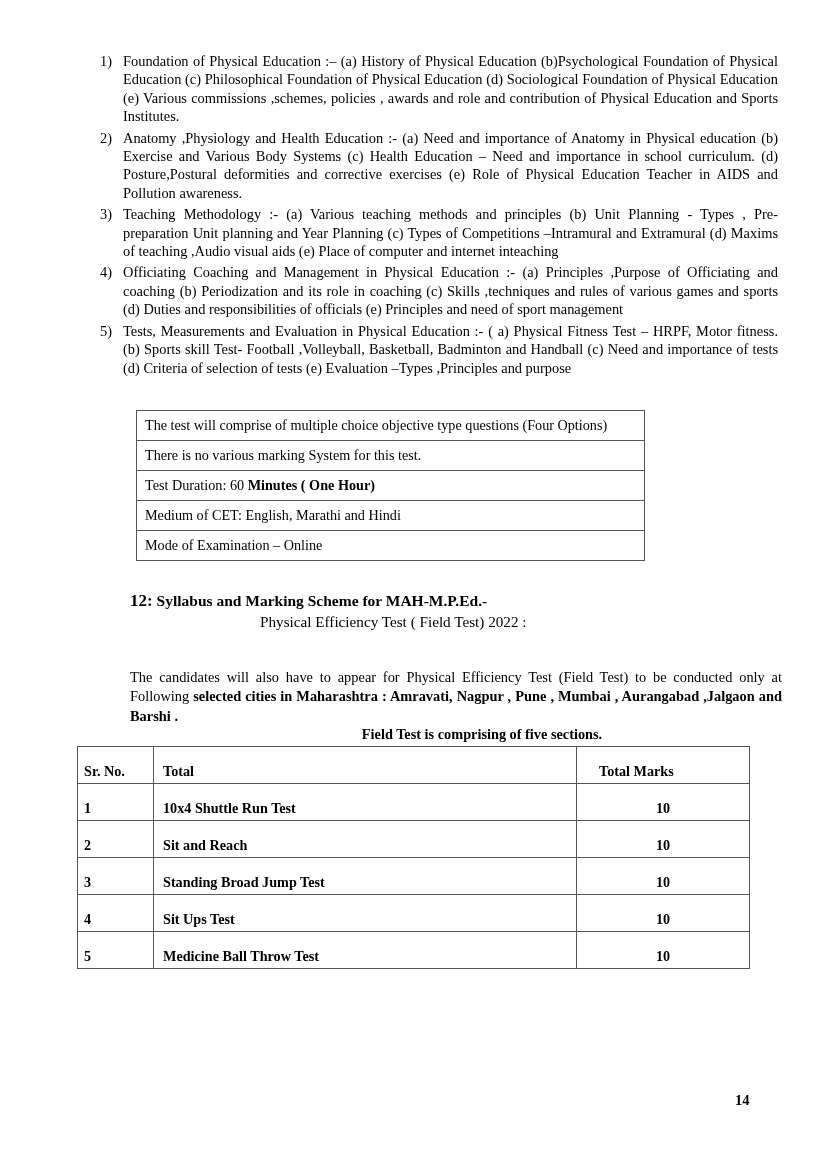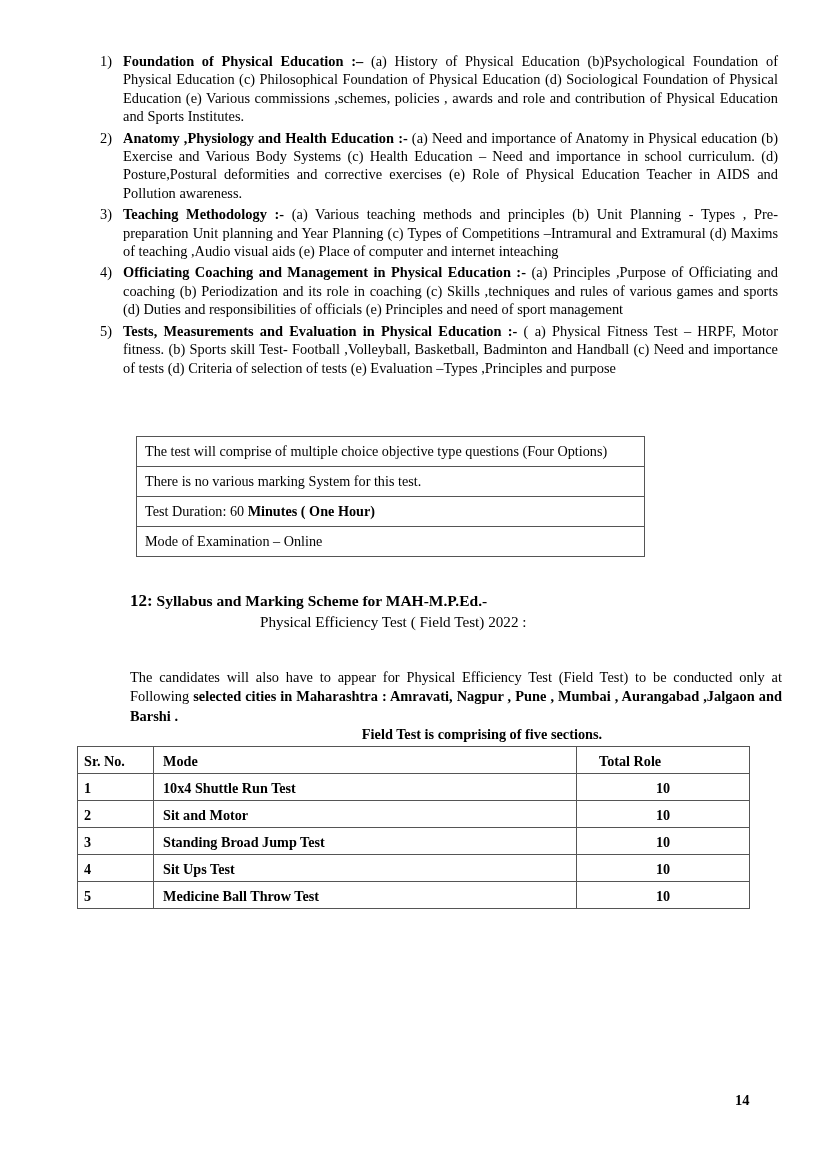--- a/index.html
+++ b/index.html
@@ -67,27 +67,27 @@
     text-justify: inter-word;
   }
   .syl-num {
     position: absolute;
     left: 22px; top: 0;
     width: 24px;
     font-size: 14.4px;
     text-align: left;
   }
   .syl-item .hdr {
-    font-weight: bold;
+    font-weight: normal;
   }
 
   
   table.exam-table {
     position: absolute;
-    left: 136px; top: 436px;
+    left: 136px; top: 410px;
     width: 509px;
     border-collapse: collapse;
     font-size: 14.2px;
   }
   table.exam-table td {
     border: 1px solid #555;
     padding: 5px 8px 6px 8px;
     height: 29px;
     vertical-align: middle;
     line-height: 18px;
@@ -137,21 +137,21 @@
     left: 77px; top: 746px;
     width: 673px;
     border-collapse: collapse;
     font-size: 14.2px;
     font-weight: bold;
   }
   table.marks-table th,
   table.marks-table td {
     border: 1px solid #555;
     height: 22px;
-    padding: 6px 6px 3px 6px;
+    padding: 16px 6px 3px 6px;
     vertical-align: middle;
     font-weight: bold;
   }
   table.marks-table th { text-align: left; }
   .col-sr  { width: 76px; text-align: left; }
   .col-area{ text-align: left; padding-left: 9px !important; }
   .col-marks { width: 173px; text-align: center; }
   table.marks-table td.col-marks { text-align: center; }
   table.marks-table th.col-marks { text-align: left; padding-left: 22px !important; }
 
@@ -208,53 +208,56 @@
     <tr>
       <td><span>The test will comprise of multiple choice objective type questions (Four  Options)</span><b></b></td>
     </tr>
     <tr>
       <td><span>There is no various marking System for this test.</span><b></b></td>
     </tr>
     <tr>
       <td><span>Test Duration: 60 </span><b>Minutes ( One Hour)</b></td>
     </tr>
     <tr>
+      <td><span>Medium of CET: English, Marathi and Hindi</span><b></b></td>
+    </tr>
+    <tr>
       <td><span>Mode of Examination – Online</span><b></b></td>
     </tr>
   </tbody>
 </table>
 
 <div id="sec12">
   <div class="sec12-line1">
     <span class="bignum">12:</span><span> Syllabus and Marking Scheme for MAH-M.P.Ed.-</span>
   </div>
   <div class="sec12-line2">Physical Efficiency  Test  ( Field Test) 2022 :</div>
 </div>
 
 <div id="sec12-para"><span>The  candidates  will  also  have  to  appear  for  Physical  Efficiency  Test  (Field  Test)  to  be  conducted only at Following  </span><b>selected cities in Maharashtra : Amravati, Nagpur , Pune , Mumbai , Aurangabad ,Jalgaon and Barshi .</b></div>
 
 <div id="field-test-line">Field  Test is  comprising of  five  sections.</div>
 
 <table class="marks-table">
   <thead>
     <tr>
       <th class="col-sr">Sr. No.</th>
-      <th class="col-area">Mode</th>
-      <th class="col-marks">Total  Role</th>
+      <th class="col-area">Total</th>
+      <th class="col-marks">Total  Marks</th>
     </tr>
   </thead>
   <tbody>
     <tr>
       <td class="col-sr">1</td>
       <td class="col-area">10x4 Shuttle Run Test</td>
       <td class="col-marks">10</td>
     </tr>
     <tr>
       <td class="col-sr">2</td>
-      <td class="col-area">Sit and Motor</td>
+      <td class="col-area">Sit and Reach</td>
       <td class="col-marks">10</td>
     </tr>
     <tr>
       <td class="col-sr">3</td>
       <td class="col-area">Standing Broad Jump Test</td>
       <td class="col-marks">10</td>
     </tr>
     <tr>
       <td class="col-sr">4</td>
       <td class="col-area">Sit Ups Test</td>

